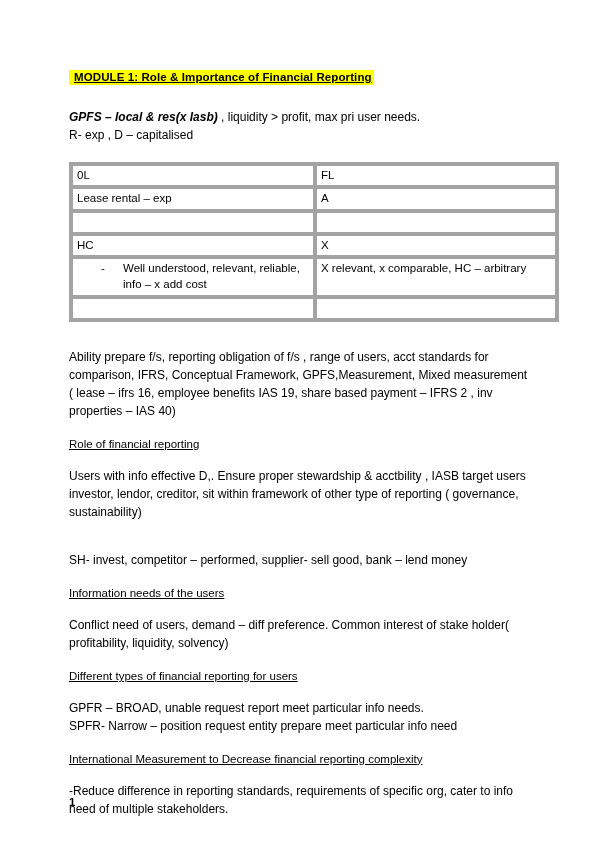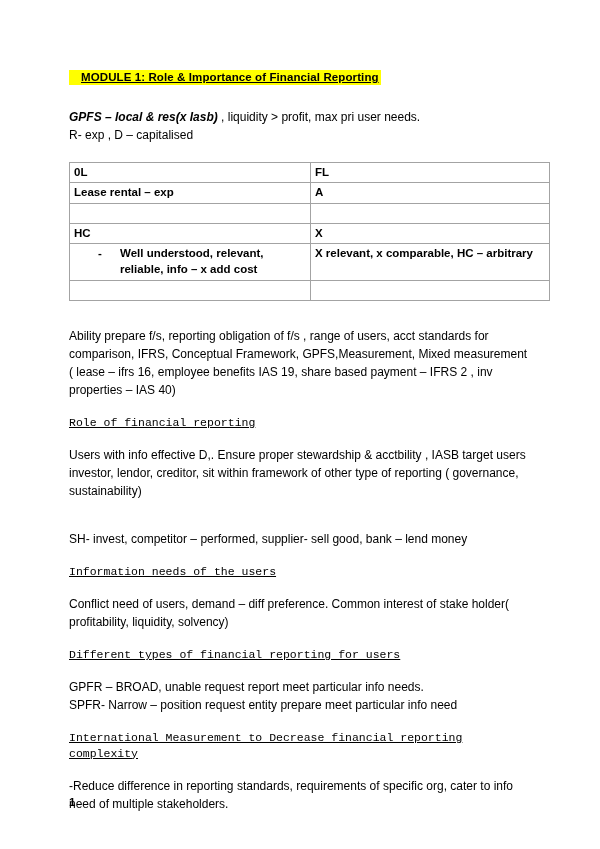--- a/index.html
+++ b/index.html
@@ -32,28 +32,27 @@
     line-height: 1;
   }
   .module-title {
     display: inline;
     background: #ffff00;
     font-weight: bold;
     font-size: 11.5px;
     text-decoration: underline;
     letter-spacing: 0.1px;
     line-height: 1.45;
-    padding: 1px 2px 2px 12px;
+    padding: 1px 2px 2px 5px;
     box-decoration-break: clone;
     -webkit-box-decoration-break: clone;
   }
 
   .subhead-wrap {
     line-height: 1;
-    font-family: Liberation Mono, monospace;
   }
   .subhead {
     display: inline;
     font-size: 11.5px;
     text-decoration: underline;
     font-weight: normal;
   }
 
   
   p.body {
@@ -75,26 +74,25 @@
   .gap-26 { height: 26px; }
 
   
   table.matrix {
     border-collapse: collapse;
     width: 462px;
     table-layout: fixed;
     font-size: 11.5px;
   }
   table.matrix td {
-    border: 1px solid #a3a3a3;
+    border: 4px solid #a3a3a3;
     padding: 1px 4px 2px 4px;
     vertical-align: top;
     line-height: 1.42;
     height: 16px;
-    font-weight: bold;
   }
   td.col-left  { width: 232px; }
   td.col-right { width: 230px; }
   td.spacer-cell { height: 13px; }
   .bullet-row {
     display: block;
     padding-left: 46px;
     position: relative;
   }
   .bullet-row .dash {

